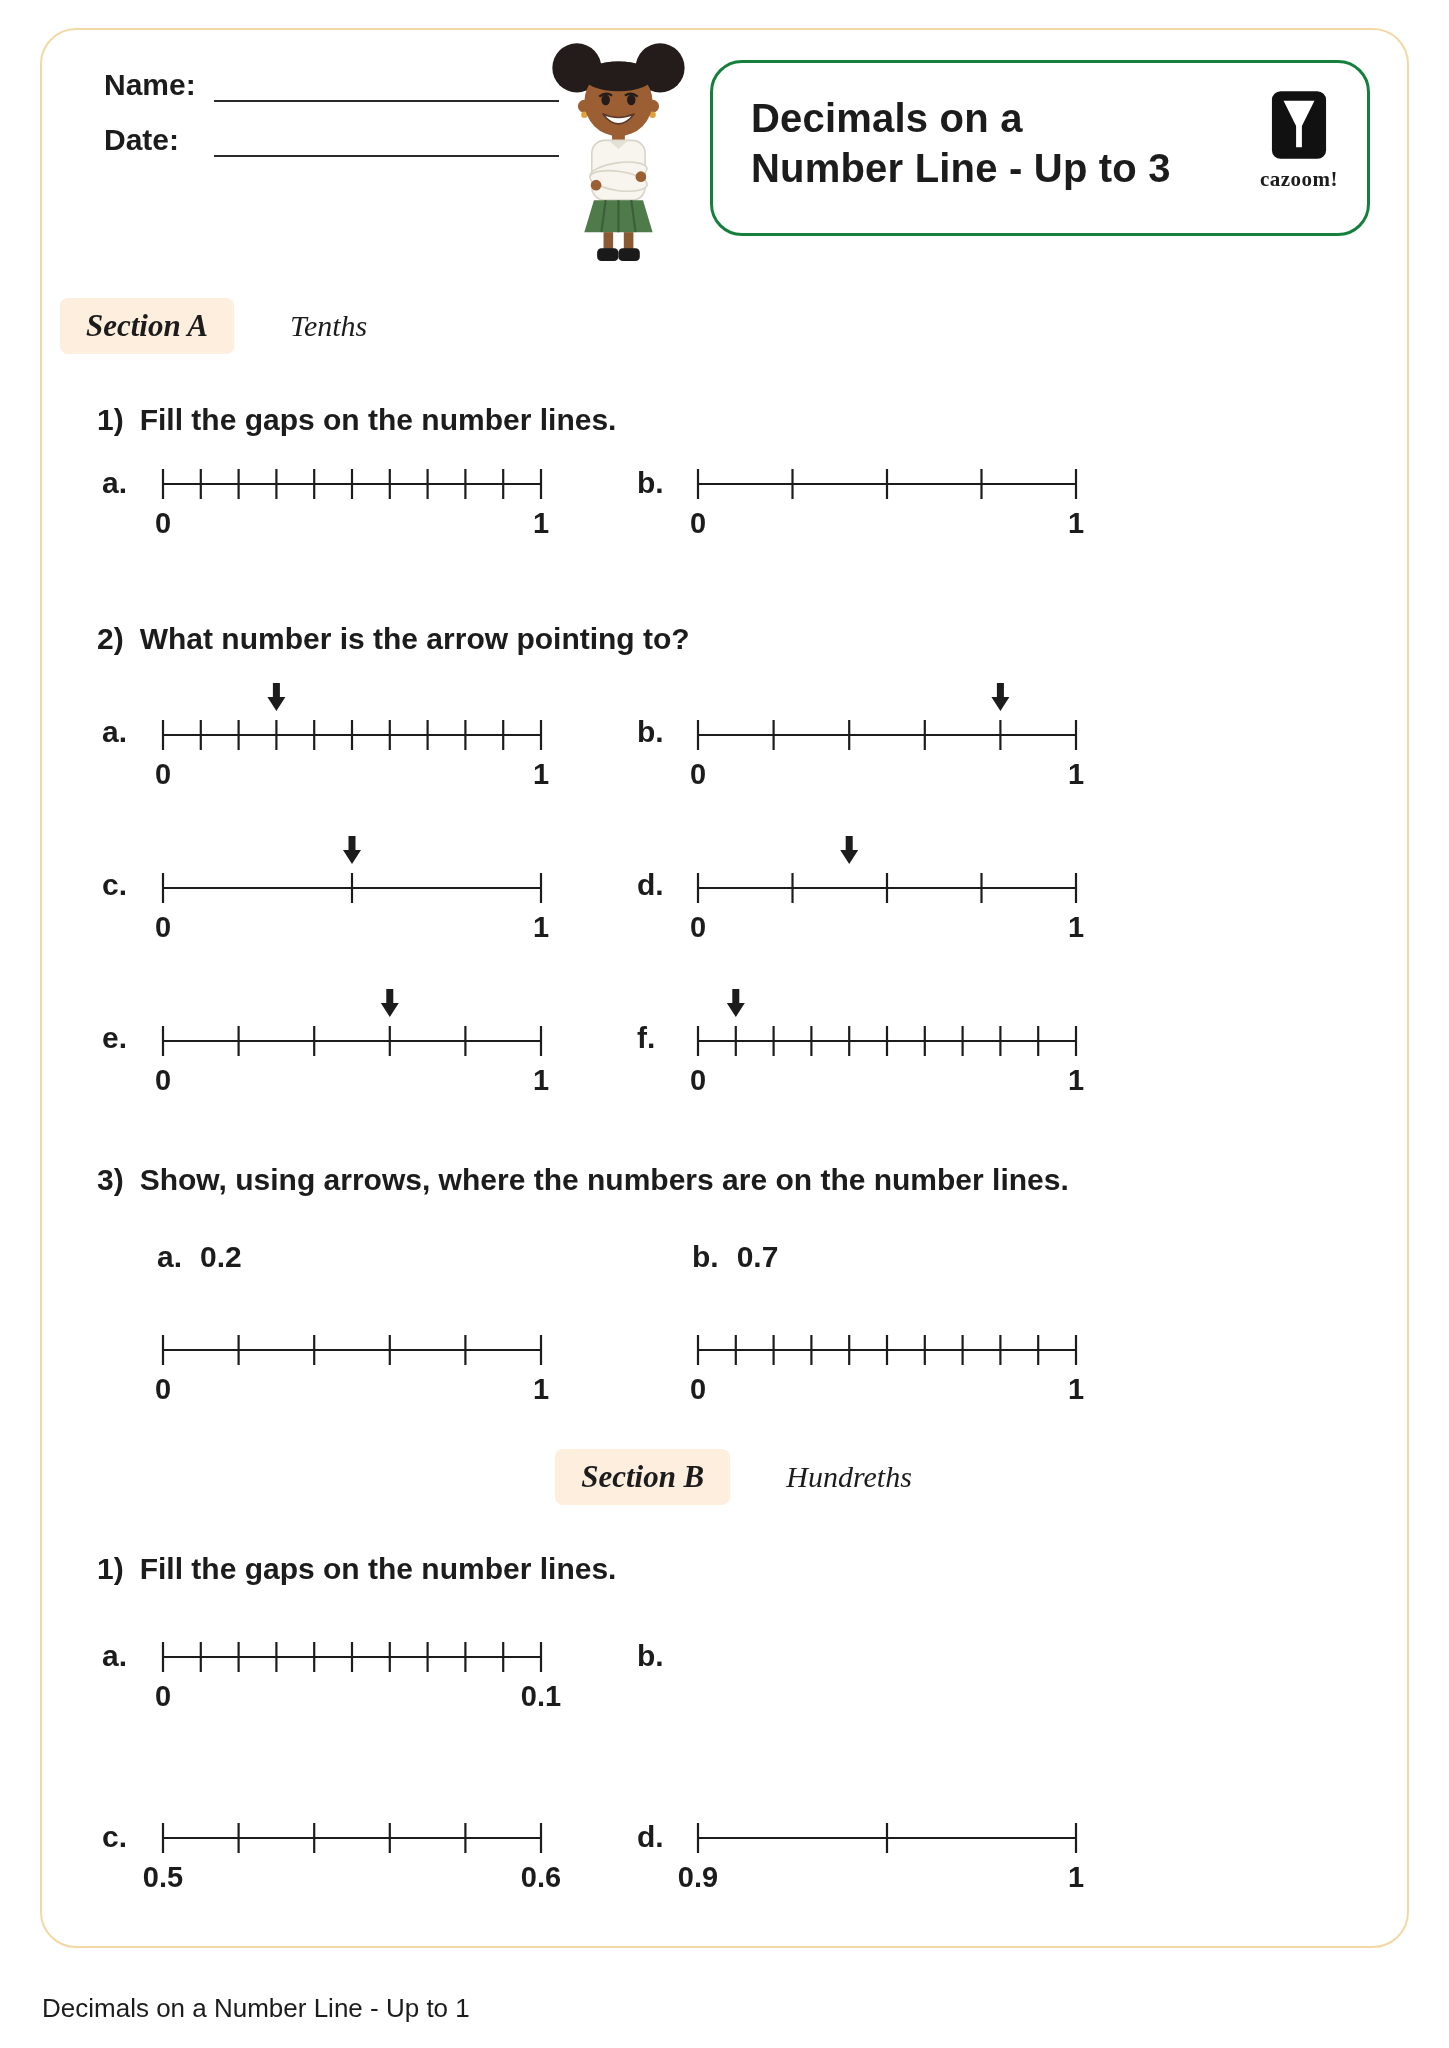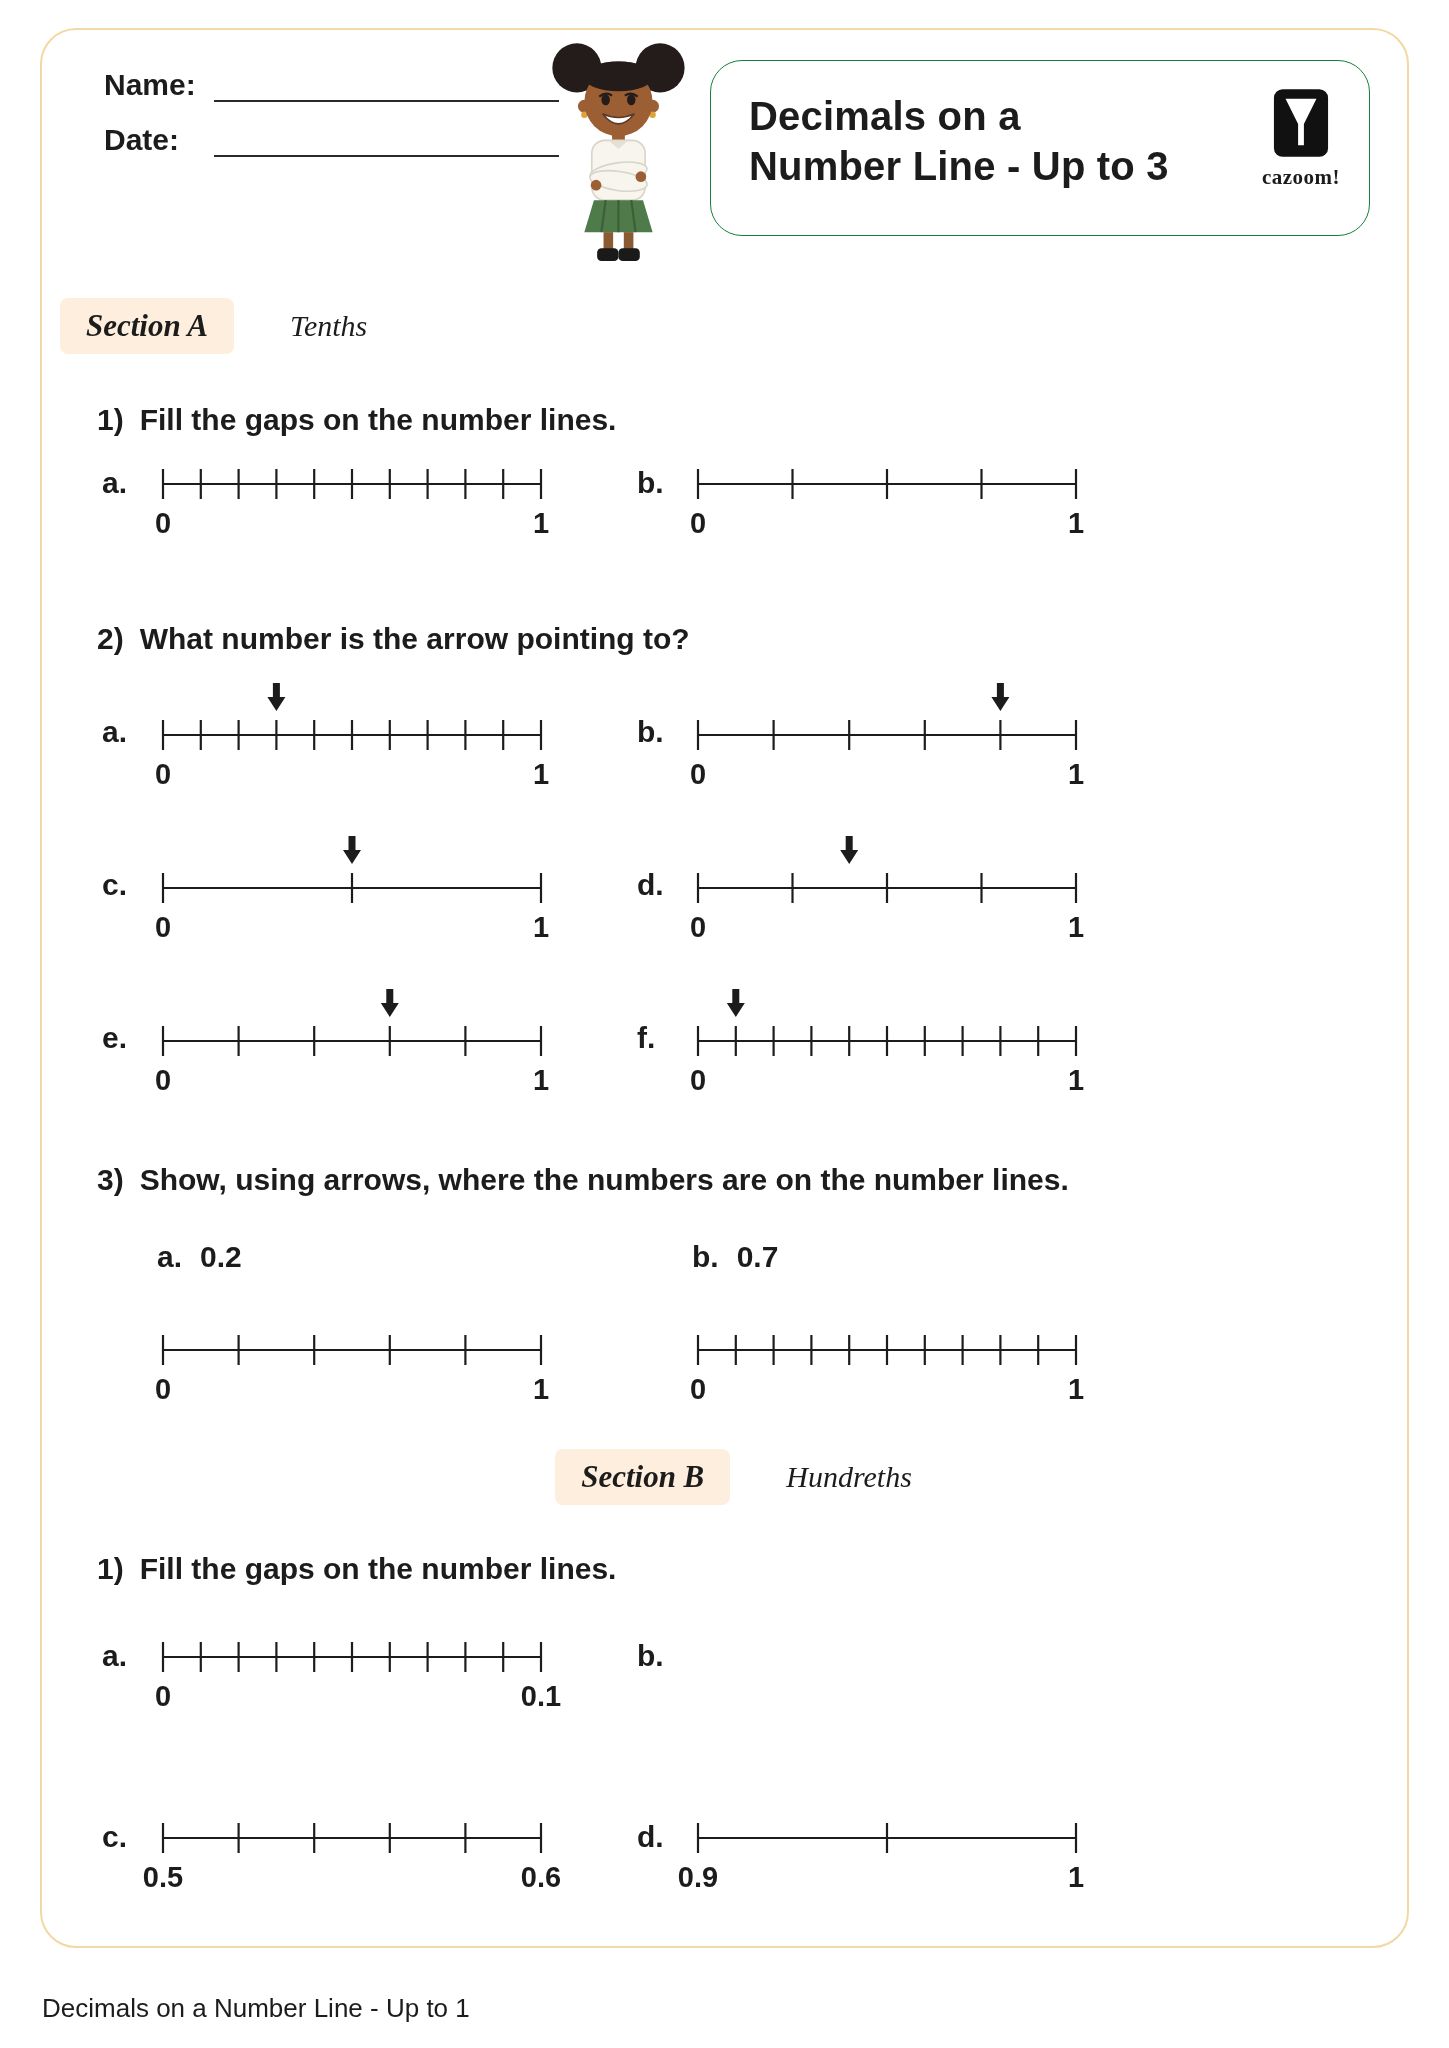--- a/index.html
+++ b/index.html
@@ -14,21 +14,21 @@
   }
   
   .header { position:relative; height:248px; }
   .fields { position:absolute; left:62px; top:38px; width:470px; }
   .field-row { display:flex; align-items:flex-start; margin-bottom:21px; }
   .field-label { width:110px; font-size:30px; font-weight:700; }
   .field-line { flex:1; border-bottom:2px solid #2a2a2a; height:34px; max-width:345px; }
   .character { position:absolute; left:505px; top:8px; width:160px; height:224px; }
   .titlebox {
     position:absolute; left:668px; top:30px; width:660px; height:176px;
-    border:1px solid #15803d; border-radius:32px; background:#fff;
+    border:3px solid #15803d; border-radius:32px; background:#fff;
   }
   .title-text { position:absolute; left:38px; top:30px; font-size:40px; font-weight:800; line-height:1.25; letter-spacing:0.2px; }
   .logo { position:absolute; right:18px; top:26px; width:100px; text-align:center; }
   .logo-word { font-family:"Liberation Serif", serif; font-weight:700; font-size:21px; margin-top:2px; letter-spacing:0.5px; }
   
   .badge-row { display:flex; align-items:center; margin-left:18px; }
   .badge {
     display:inline-block; background:#fdeede; border-radius:8px;
     padding:10px 26px; font-family:"Liberation Serif", serif;
     font-style:italic; font-weight:700; font-size:31px;

